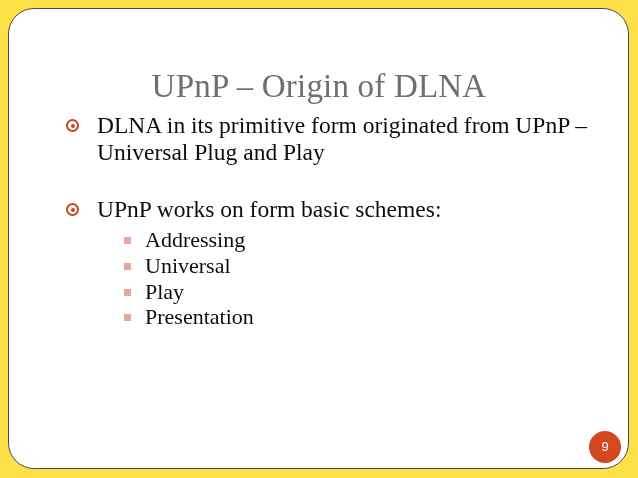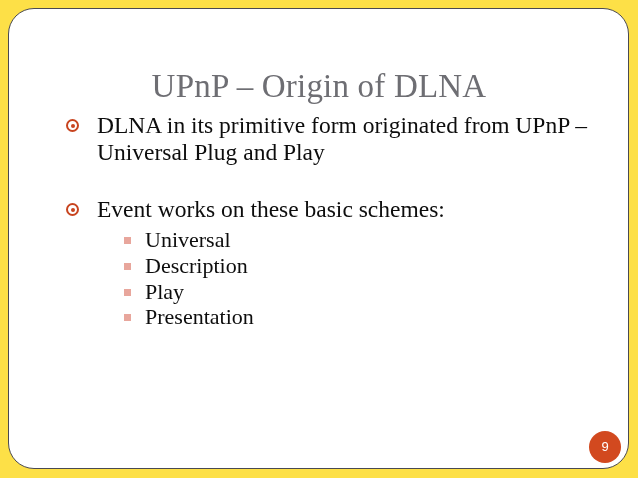--- a/index.html
+++ b/index.html
@@ -160,30 +160,30 @@
 
       <li class="bullet1">
         <span class="marker-ring"></span>
         <span class="b1-text">DLNA in its primitive form originated from UPnP – Universal Plug and Play</span>
       </li>
 
       <li class="gap"></li>
 
       <li class="bullet1">
         <span class="marker-ring"></span>
-        <span class="b1-text">Event works on these basic schemes:</span>
+        <span class="b1-text">UPnP works on form basic schemes:</span>
 
         <ul class="level2">
           <li class="bullet2">
             <span class="marker-sq"></span>
-            <span>Universal</span>
+            <span>Addressing</span>
           </li>
           <li class="bullet2">
             <span class="marker-sq"></span>
-            <span>Description</span>
+            <span>Universal</span>
           </li>
           <li class="bullet2">
             <span class="marker-sq"></span>
             <span>Play</span>
           </li>
           <li class="bullet2">
             <span class="marker-sq"></span>
             <span>Presentation</span>
           </li>
         </ul>

